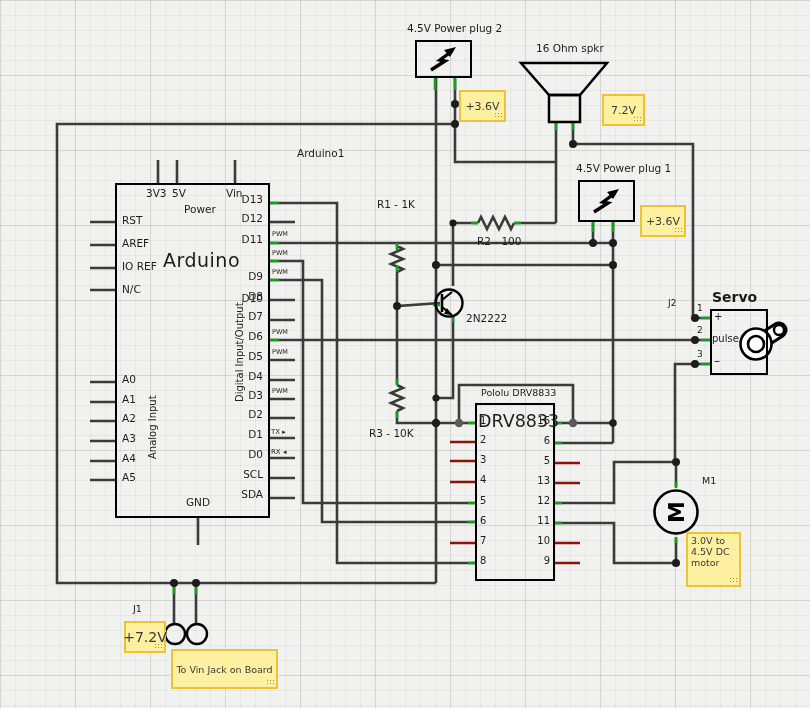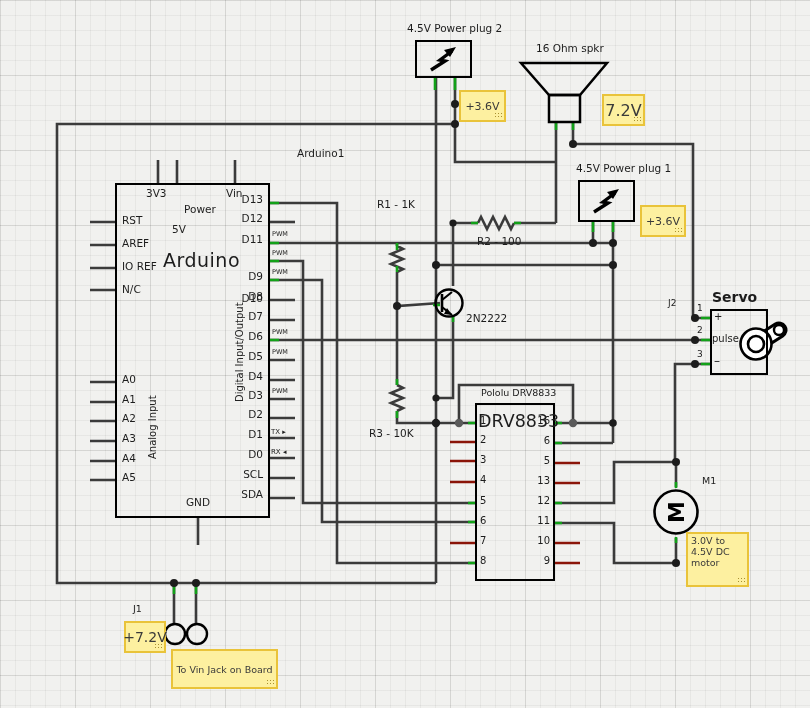--- a/index.html
+++ b/index.html
@@ -164,21 +164,21 @@
   <div class="box" style="left:115px;top:183px;width:155px;height:335px;"></div>
   <div class="box" style="left:475px;top:403px;width:80px;height:178px;"></div>
   <div class="box" style="left:710px;top:309px;width:58px;height:66px;"></div>
   <div class="box" style="left:415px;top:40px;width:57px;height:38px;"></div>
   <div class="box" style="left:578px;top:180px;width:57px;height:42px;"></div>
 
   <div class="lbl" style="left:297px;top:148px;">Arduino1</div>
   <div class="lbl big" style="left:163px;top:250px;">Arduino</div>
   <div class="lbl" style="left:184px;top:204px;">Power</div>
   <div class="lbl" style="left:146px;top:188px;">3V3</div>
-  <div class="lbl" style="left:172px;top:188px;margin-top:36px;">5V</div>
+  <div class="lbl" style="left:172px;top:188px;">5V</div>
   <div class="lbl" style="left:226px;top:188px;">Vin</div>
 
   <div class="lbl" style="left:122px;top:215px;">RST</div>
   <div class="lbl" style="left:122px;top:238px;">AREF</div>
   <div class="lbl" style="left:122px;top:261px;">IO REF</div>
   <div class="lbl" style="left:122px;top:284px;">N/C</div>
 
   <div class="lbl" style="left:122px;top:374px;">A0</div>
   <div class="lbl" style="left:122px;top:394px;">A1</div>
   <div class="lbl" style="left:122px;top:413px;">A2</div>
@@ -252,34 +252,34 @@
   <div class="lbl" style="left:377px;top:199px;">R1 - 1K</div>
   <div class="lbl" style="left:477px;top:236px;">R2 - 100</div>
   <div class="lbl" style="left:369px;top:428px;">R3 - 10K</div>
   <div class="lbl" style="left:466px;top:313px;">2N2222</div>
   <div class="lbl sm" style="left:133px;top:604px;">J1</div>
 
   <div class="note" style="left:459px;top:90px;width:47px;height:32px;font-size:11px;">
     <span class="txt">+3.6V</span>
       <i class="rz"></i>
   </div>
-  <div class="note" style="left:602px;top:94px;width:43px;height:32px;font-size:16px;">
+  <div class="note" style="left:602px;top:94px;width:43px;height:32px;font-size:11px;">
     <span class="txt">7.2V</span>
       <i class="rz"></i>
   </div>
   <div class="note" style="left:640px;top:205px;width:46px;height:32px;font-size:11px;">
     <span class="txt">+3.6V</span>
       <i class="rz"></i>
   </div>
   <div class="note" style="left:124px;top:621px;width:42px;height:32px;font-size:14px;">
     <span class="txt">+7.2V</span>
       <i class="rz"></i>
   </div>
   <div class="note" style="left:171px;top:649px;width:107px;height:40px;font-size:9.5px;">
     <span class="txt">To Vin Jack on Board</span>
       <i class="rz"></i>
   </div>
-  <div class="note" style="left:686px;top:532px;width:63px;height:55px;font-size:9.5px;justify-content:flex-start;align-items:flex-start;">
+  <div class="note" style="left:686px;top:532px;width:55px;height:55px;font-size:9.5px;justify-content:flex-start;align-items:flex-start;">
     <span class="txt">3.0V to 4.5V DC motor</span>
       <i class="rz"></i>
   </div>
 
 </div>
 
 </body></html>

